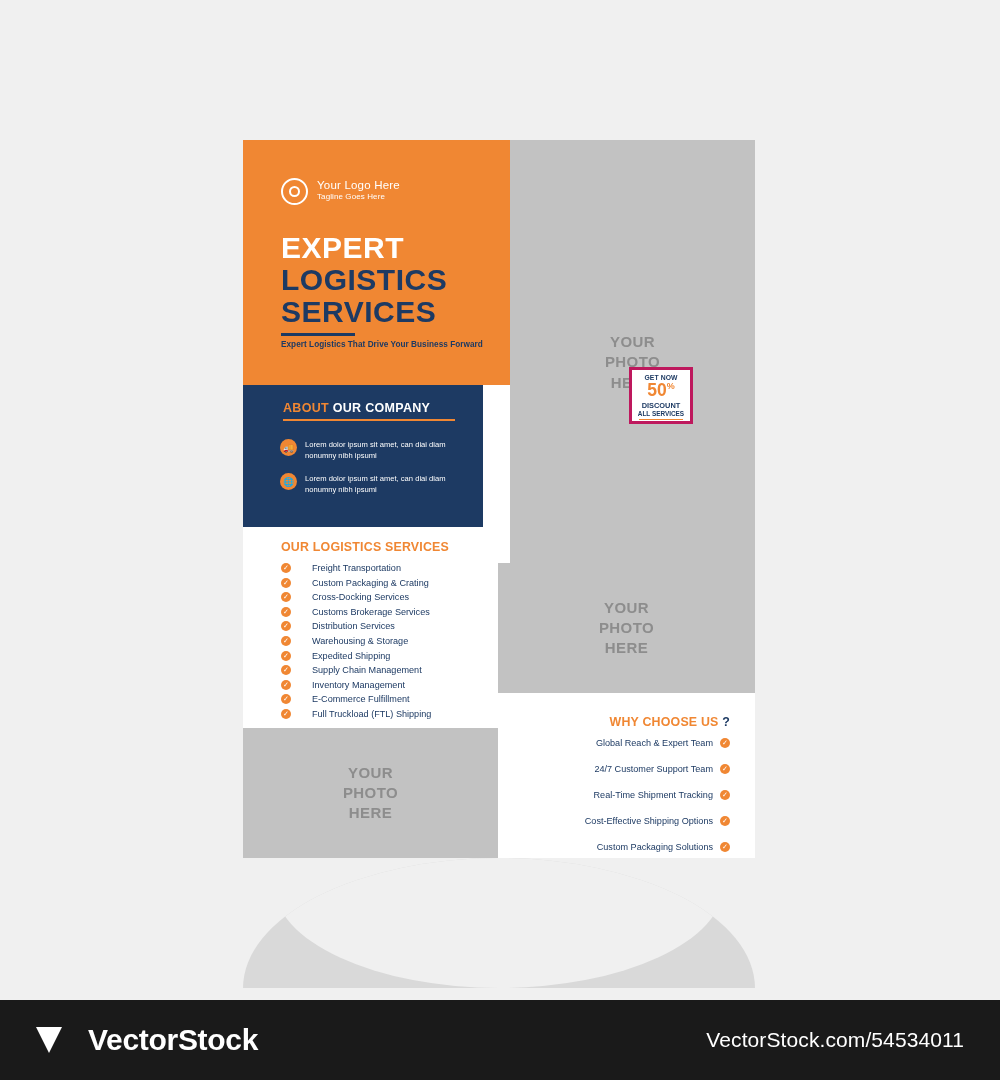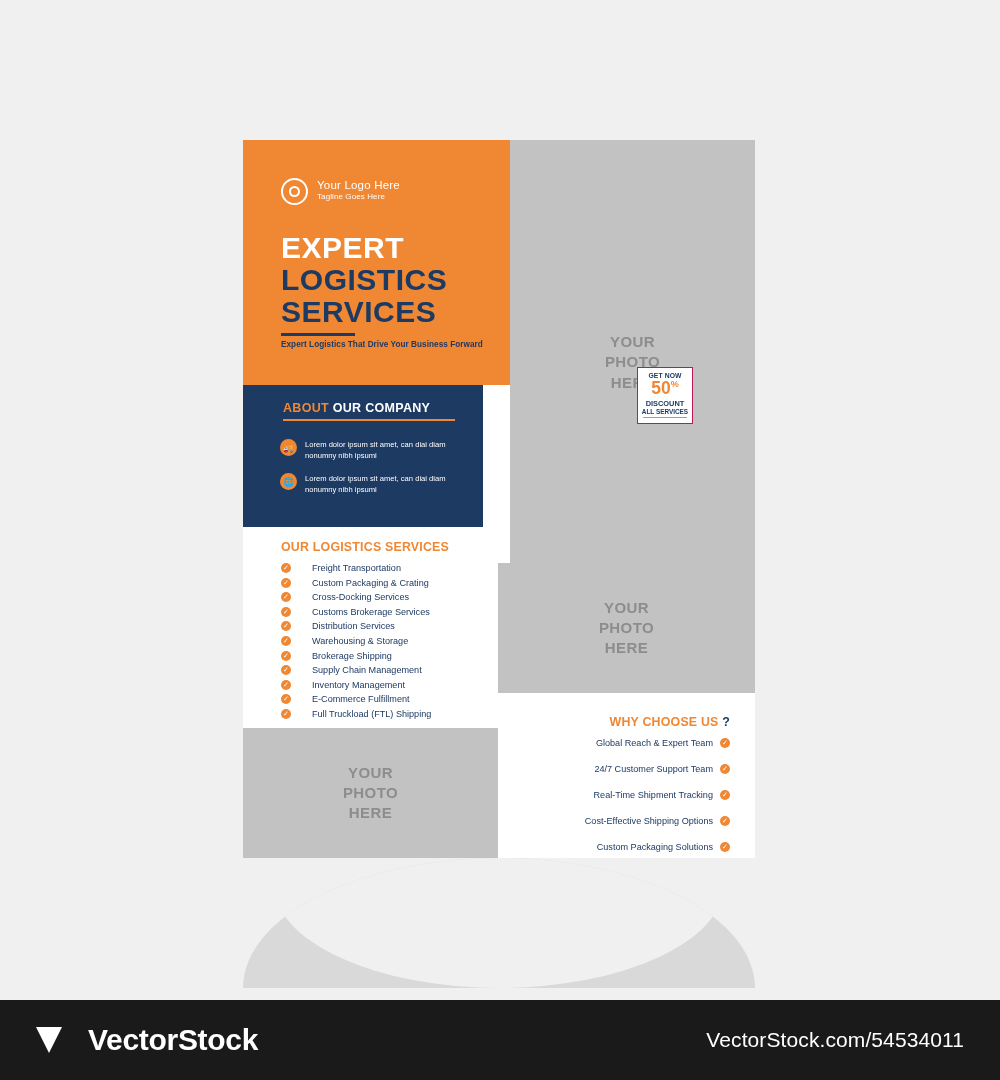--- a/index.html
+++ b/index.html
@@ -144,24 +144,24 @@
     font-size: 15px; font-weight: bold; color: #8d8d8d;
     line-height: 1.35; letter-spacing: .4px;
   }
 
   #photo-top    { position: absolute; left: 267px; top: 0;    width: 245px; height: 445px; }
   #photo-mid    { position: absolute; left: 255px; top: 423px; width: 257px; height: 130px; }
   #photo-bottom { position: absolute; left: 0;     top: 588px; width: 255px; height: 130px; }
 
   .discount {
     position: absolute;
-    left: 394px; top: 227px;
-    width: 56px; height: 57px;
+    left: 386px; top: 227px;
+    width: 64px; height: 57px;
     background: #ffffff;
-    border: 1px solid #be185d;
+    border: 3px solid #be185d;
     text-align: center;
     padding-top: 4px;
   }
   .d-get   { font-size: 6.8px; font-weight: bold; color: #1d3a63; letter-spacing: .1px; }
   .d-50    { font-size: 17.5px; font-weight: bold; color: #f08733; line-height: 1; margin-top: 1px; }
   .d-50 sup { font-size: 9px; }
   .d-disc  { font-size: 7.4px; font-weight: bold; color: #1d3a63; margin-top: 1px; }
   .d-all   { font-size: 6.4px; font-weight: bold; color: #1d3a63; }
   .d-line  { width: 44px; height: 1px; background: #f08733; margin: 2px auto 0; }
 
@@ -319,21 +319,21 @@
           <div class="svc-item">
             <span class="check">✓</span>
             <span class="svc-label">Distribution Services</span>
           </div>
           <div class="svc-item">
             <span class="check">✓</span>
             <span class="svc-label">Warehousing &amp; Storage</span>
           </div>
           <div class="svc-item">
             <span class="check">✓</span>
-            <span class="svc-label">Brokerage Shipping</span>
+            <span class="svc-label">Expedited Shipping</span>
           </div>
           <div class="svc-item">
             <span class="check">✓</span>
             <span class="svc-label">Supply Chain Management</span>
           </div>
           <div class="svc-item">
             <span class="check">✓</span>
             <span class="svc-label">Inventory Management</span>
           </div>
           <div class="svc-item">

